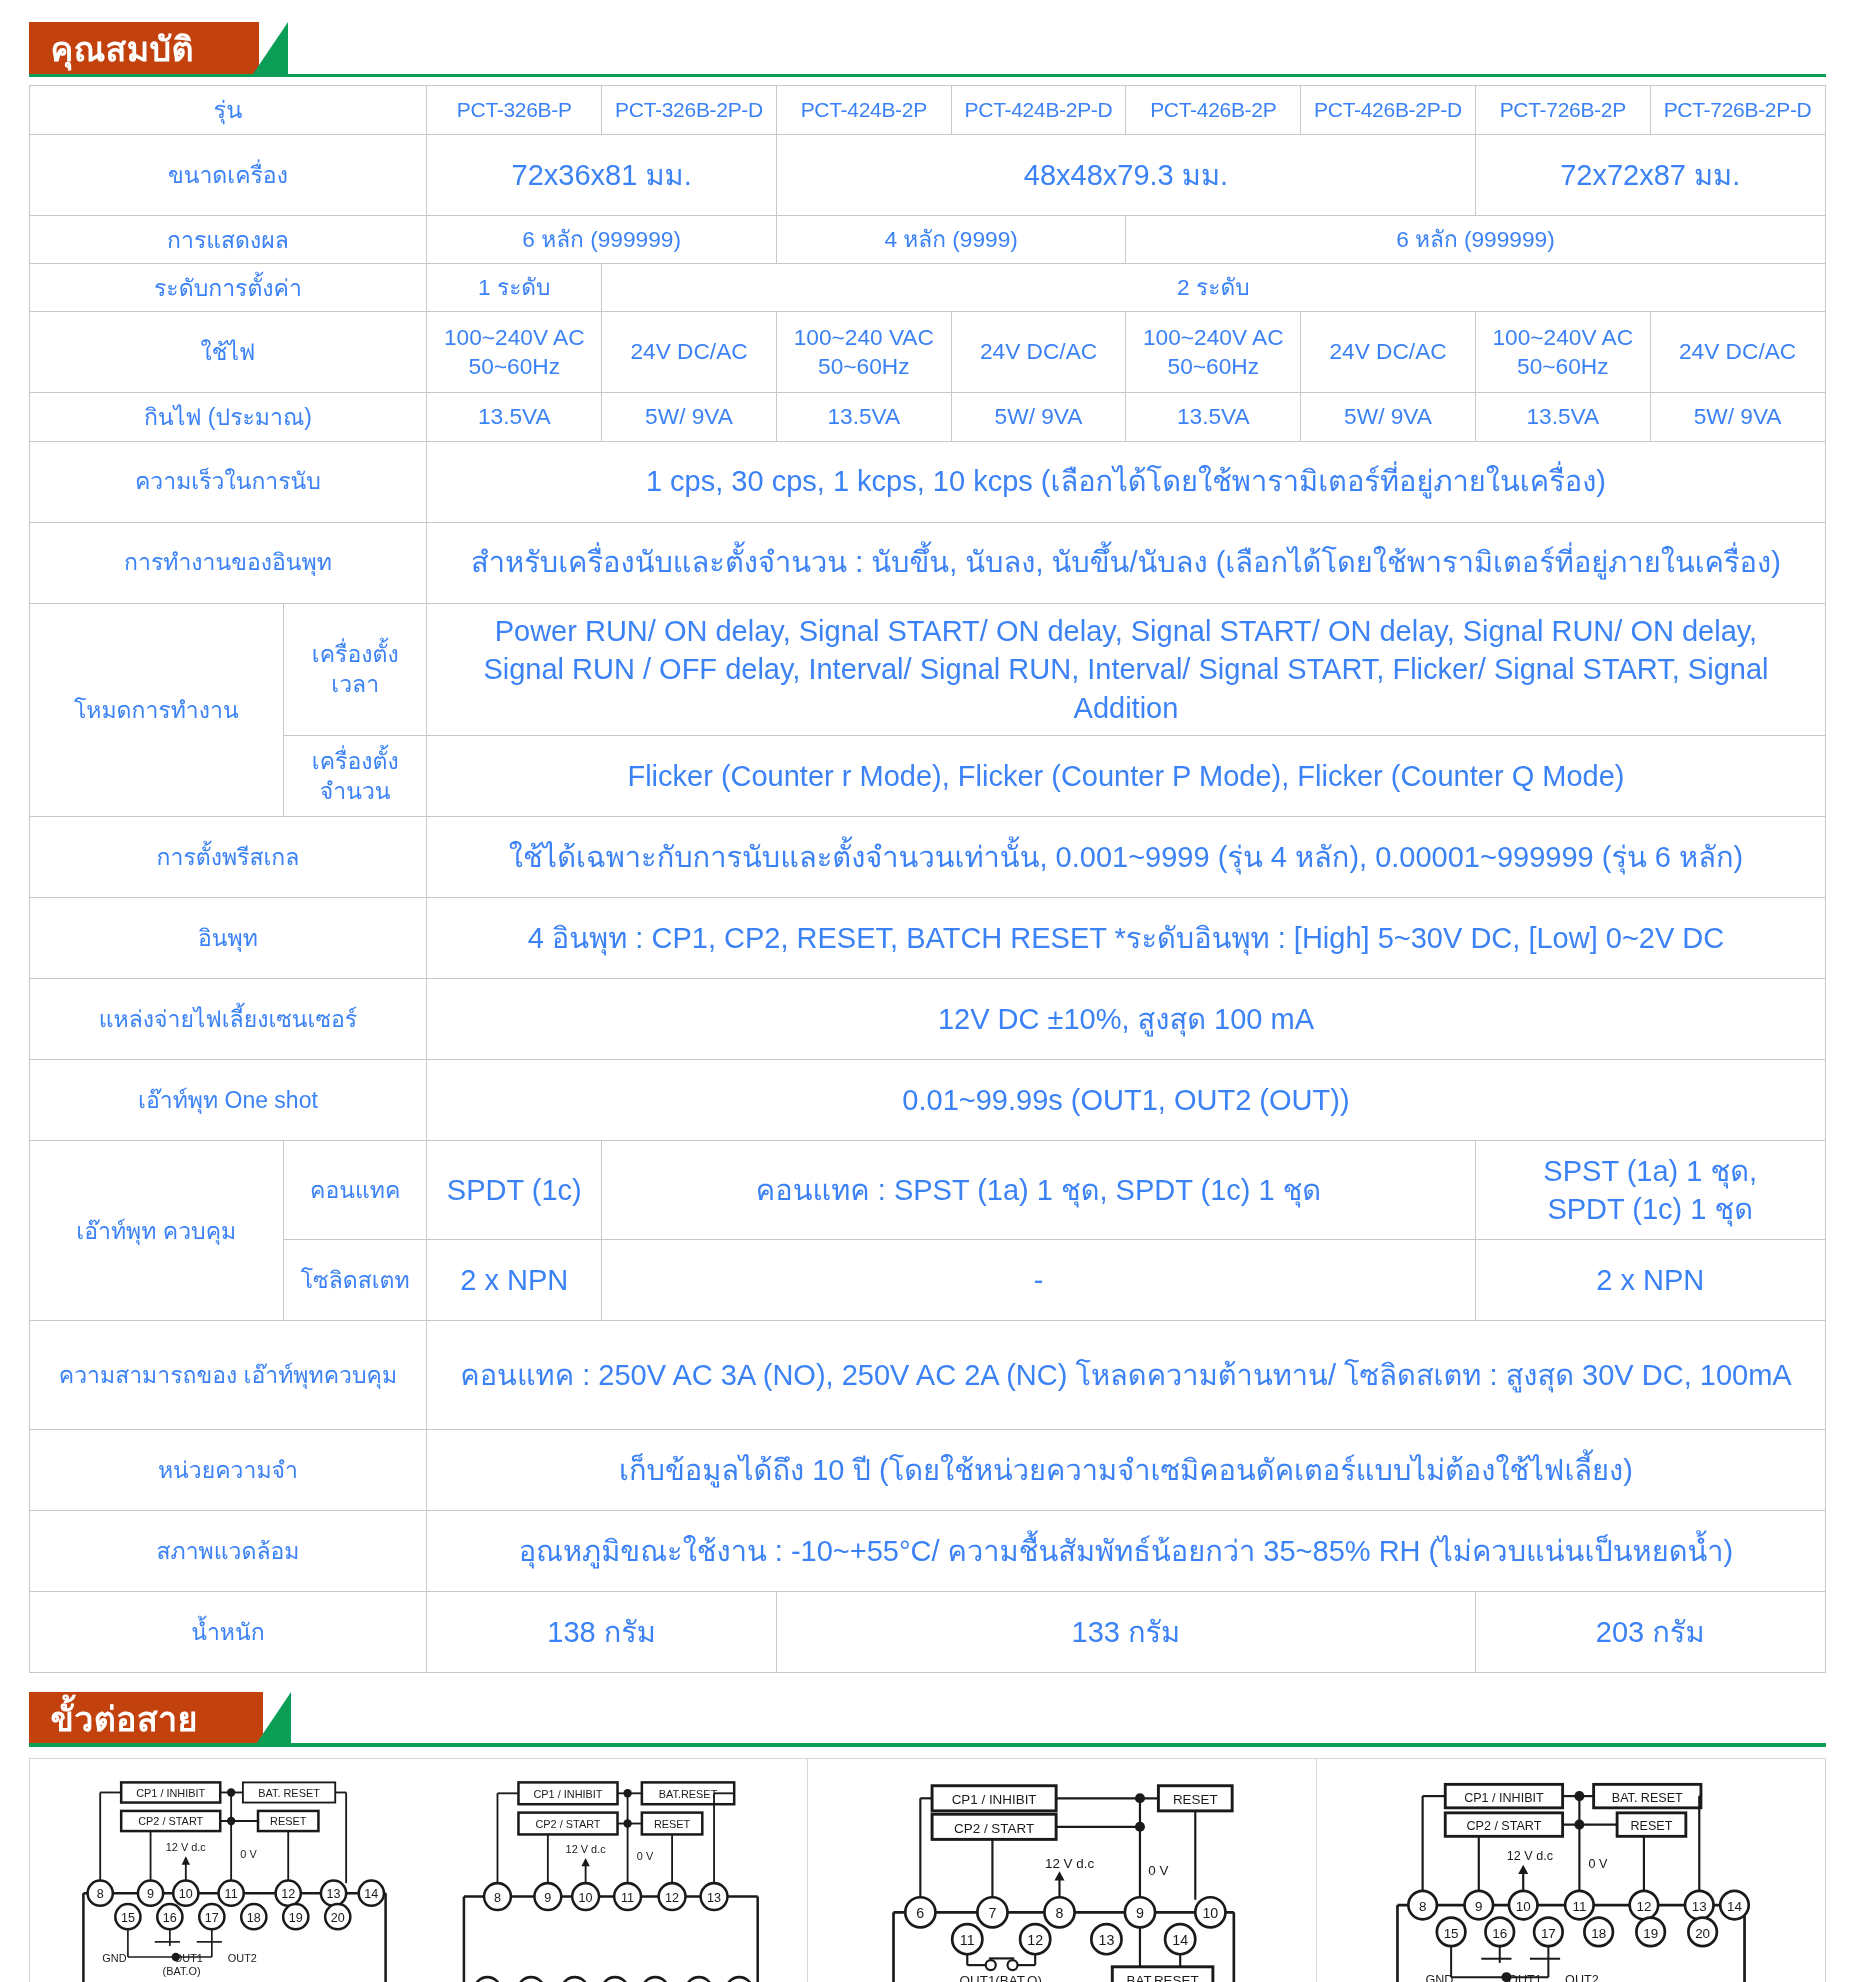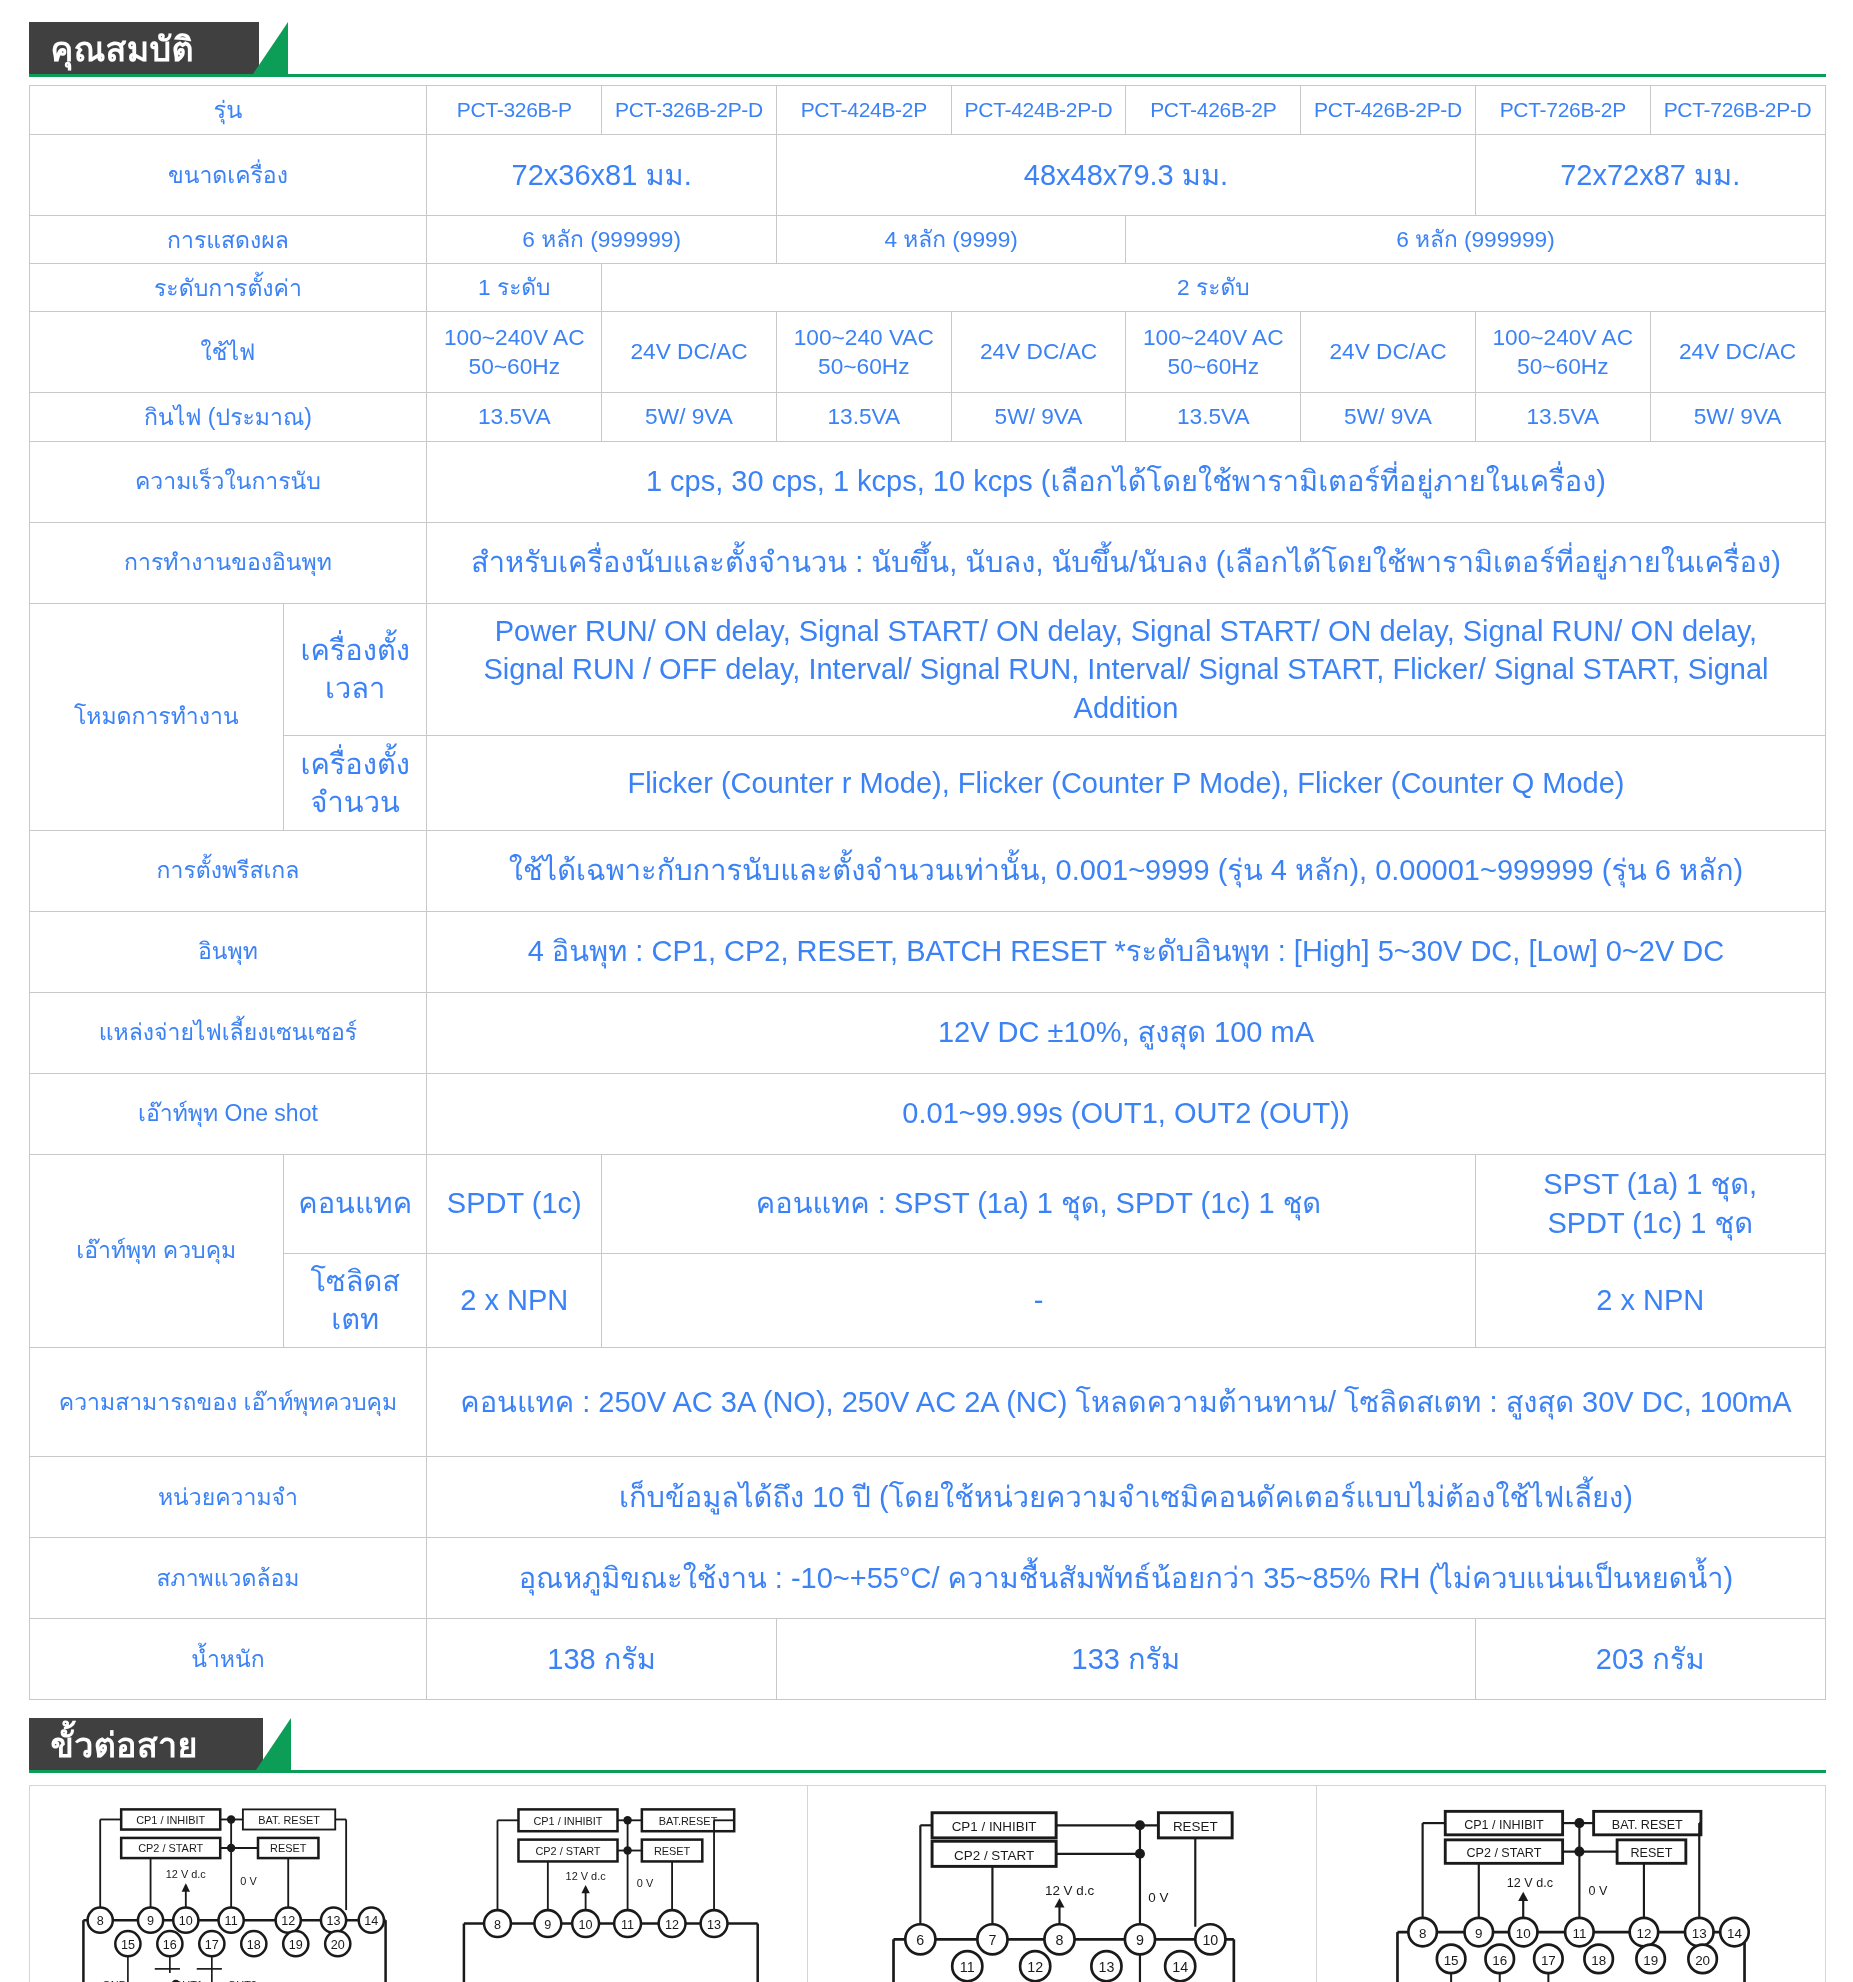--- a/index.html
+++ b/index.html
@@ -14,21 +14,21 @@
     position: relative;
     padding: 0;
     background: #ffffff;
   }
 
   
   .banner-wrap { padding: 22px 0 0 28.5px; }
   .banner {
     position: relative;
     display: inline-block;
-    background: #404040;
+    background: #c2410c;
     height: 55px;
     padding: 0 65px 0 22px;
     line-height: 55px;
     color: #ffffff;
     font-size: 34px;
     font-weight: bold;
     letter-spacing: 0.4px;
   }
   .banner::after {
     content: "";
@@ -68,21 +68,21 @@
   td.lbl, th.lbl {
     background: #f2f4f2;
     text-align: left;
     padding-left: 15px;
     font-size: 23px;
   }
   td.sublbl {
     background: #f2f4f2;
     text-align: left;
     padding-left: 15px;
-    font-size: 29px;
+    font-size: 23px;
   }
   th.modelhdr {
     background: #f2f4f2;
     font-size: 21px;
     letter-spacing: -0.3px;
     padding: 13.4px 1.7px;
     white-space: nowrap;
   }
   tr.row-model th.lbl { font-size: 23.5px; }
   td.tall { height: 81px; }

